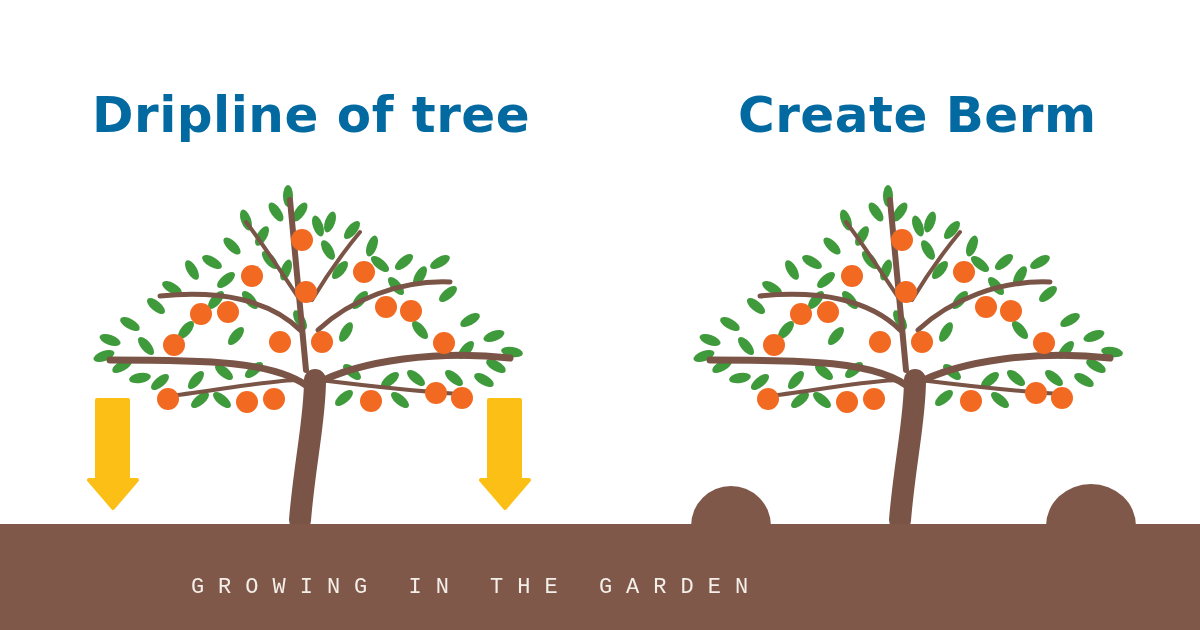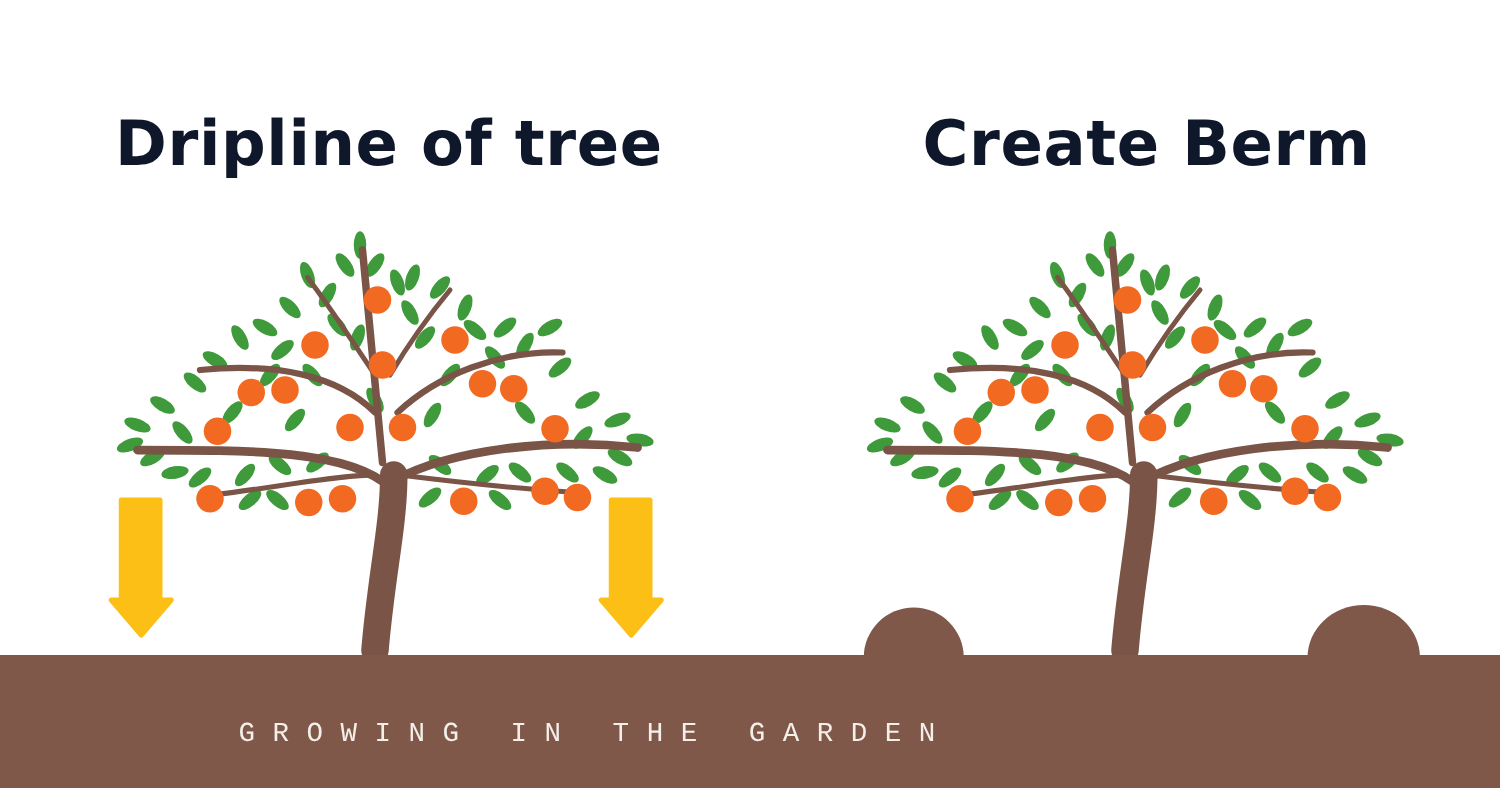--- a/index.html
+++ b/index.html
@@ -1,17 +1,17 @@
 <!DOCTYPE html>
 <html><head>
 <meta charset="utf-8">
 <style>
   html, body { margin: 0; padding: 0; }
   body { width: 1200px; height: 630px; background: #ffffff; position: relative; overflow: hidden; font-family: "DejaVu Sans", sans-serif; }
-  .title { position: absolute; font-weight: bold; color: #0f172a; font-size: 50px; letter-spacing: 0.5px; white-space: nowrap; }
+  .title { position: absolute; font-weight: bold; color: #0369a1; font-size: 50px; letter-spacing: 0.5px; white-space: nowrap; }
   #title-left { left: 92px; top: 86px; }
   #title-right { left: 738px; top: 86px; }
   .ground { position: absolute; left: 0; top: 524px; width: 1200px; height: 106px; background: #7f584a; }
   .footer { position: absolute; left: 0; width: 953px; top: 575px; text-align: center; color: #f4efe9; font-family: "Liberation Mono", monospace; font-size: 22px; letter-spacing: 14px; }
   svg.scene { position: absolute; left: 0; top: 0; }
 </style>
 </head>
 <body>
 
 <div class="title" id="title-left">Dripline of tree</div>

